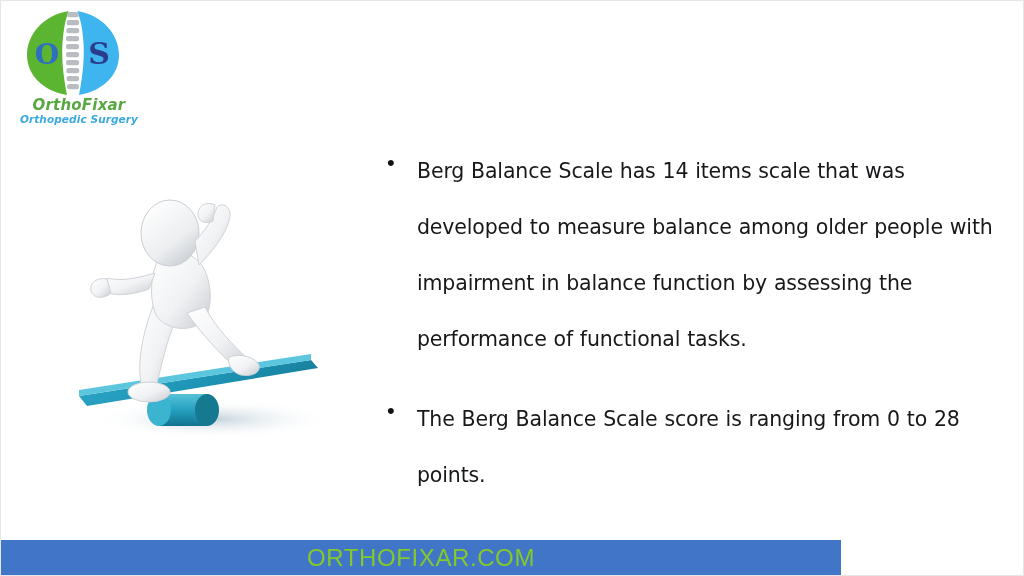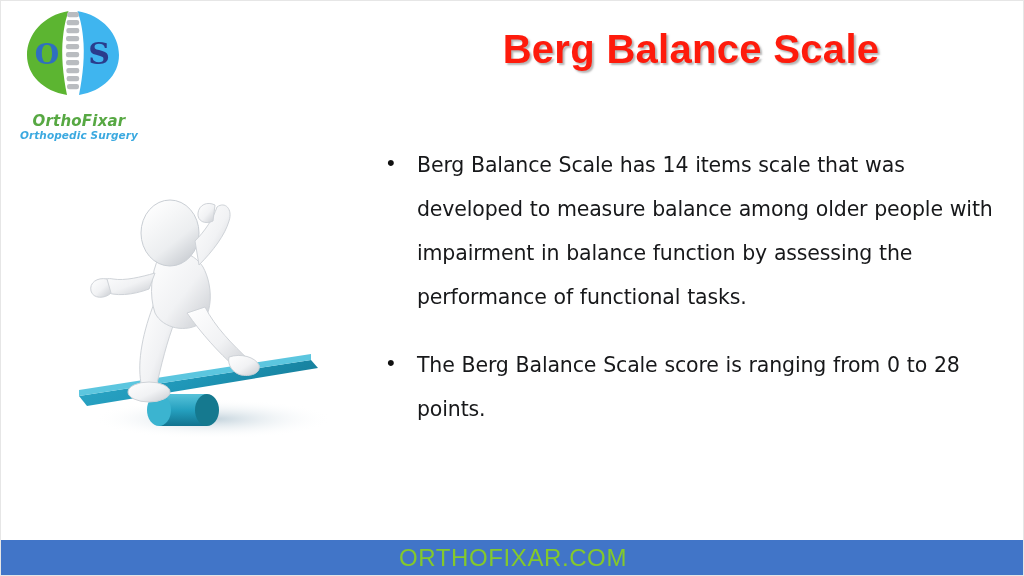--- a/index.html
+++ b/index.html
@@ -35,21 +35,21 @@
   #logo-mark {
     position: absolute;
     left: 8px;
     top: 0px;
     width: 112px;
     height: 96px;
   }
   #logo-wordmark {
     position: absolute;
     left: 0;
-    top: 108px;
+    top: 92px;
     width: 140px;
     text-align: center;
     line-height: 1.1;
   }
   #logo-name {
     display: block;
     font-family: "DejaVu Sans", sans-serif;
     font-size: 15px;
     font-weight: bold;
     font-style: italic;
@@ -102,42 +102,42 @@
     font-size: 22px;
     line-height: 40px;
     text-align: left;
     padding-left: 6px;
     box-sizing: border-box;
   }
   .bullet-text {
     flex: 1 1 auto;
     font-family: "DejaVu Sans", sans-serif;
     font-size: 20.5px;
-    line-height: 44px;
+    line-height: 56px;
     color: #17181a;
     letter-spacing: -0.15px;
     word-spacing: 0.5px;
   }
 
   
   #illustration {
     position: absolute;
     left: 62px;
     top: 160px;
     width: 310px;
     height: 300px;
   }
   #illustration svg { display: block; }
 
   
   #footer-bar {
     position: absolute;
     left: 0;
     bottom: 0;
-    width: 1024px;
+    width: 840px;
     height: 35px;
     background: #4175c8;
     display: flex;
     align-items: center;
     justify-content: center;
   }
   #footer-text {
     font-family: "Liberation Sans", sans-serif;
     font-size: 24px;
     color: #84c92b;
@@ -178,21 +178,20 @@
         <text x="82" y="59" font-family="DejaVu Serif, serif" font-size="30" font-weight="bold" fill="#2a3c8c" text-anchor="middle">S</text>
       </svg>
     </div>
 
     <div id="logo-wordmark">
       <span id="logo-name">OrthoFixar</span>
       <span id="logo-sub">Orthopedic Surgery</span>
     </div>
   </div>
 
-  <div id="title">Berg Balance Scale</div>
 
   <div id="illustration">
     <svg width="310" height="300" viewBox="0 0 310 300" xmlns="http://www.w3.org/2000/svg">
       <defs>
         <linearGradient id="bodyGrad" x1="0" y1="0" x2="1" y2="1">
           <stop offset="0%" stop-color="#ffffff"></stop>
           <stop offset="55%" stop-color="#f1f2f4"></stop>
           <stop offset="100%" stop-color="#c9ccd1"></stop>
         </linearGradient>
         <linearGradient id="headGrad" x1="0.2" y1="0" x2="0.9" y2="1">

